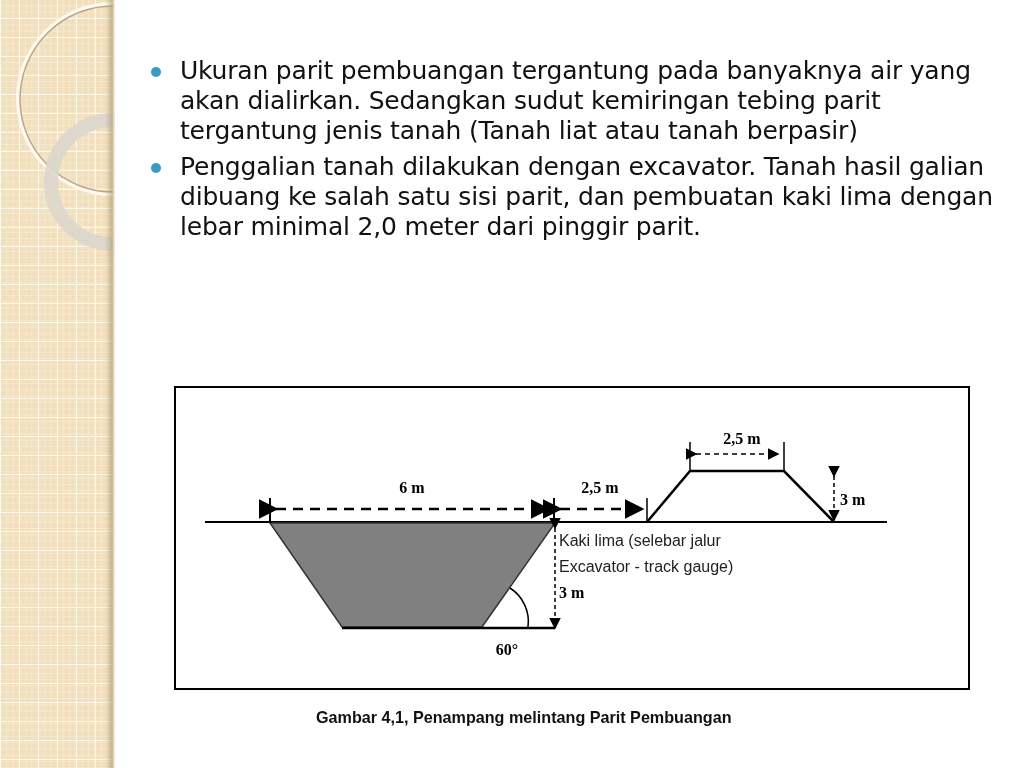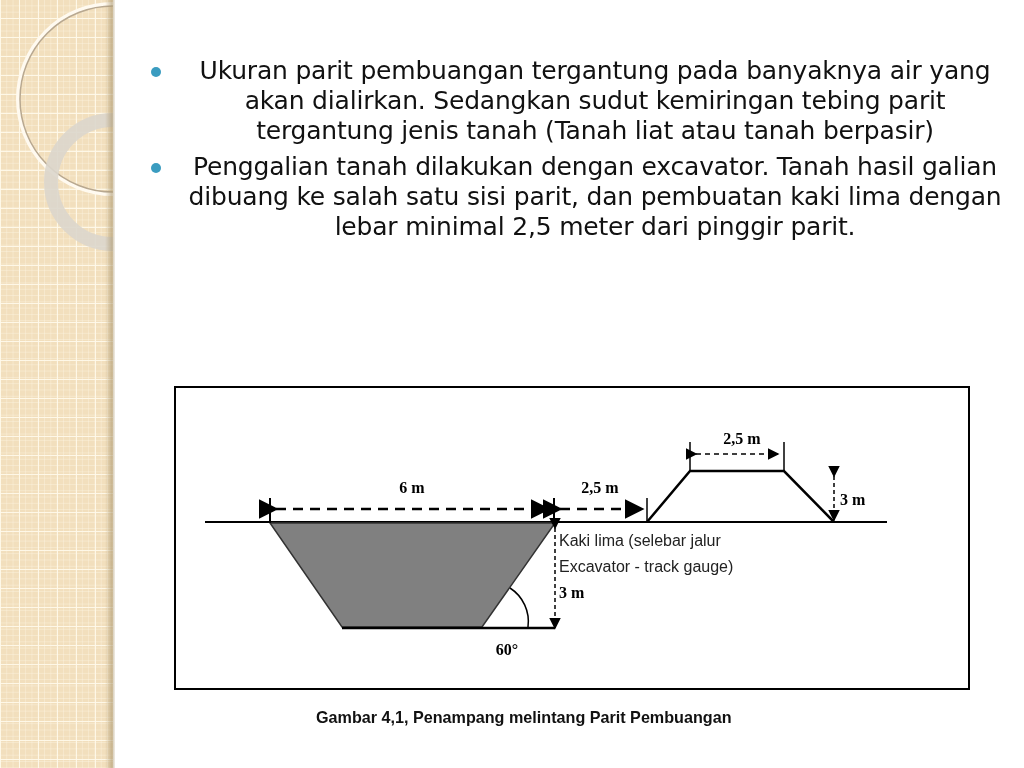--- a/index.html
+++ b/index.html
@@ -11,21 +11,21 @@
       linear-gradient(0deg, rgba(255,250,235,0.9) 1px, transparent 1px),
       linear-gradient(90deg, rgba(255,250,235,0.35) 1px, transparent 1px),
       linear-gradient(0deg, rgba(255,250,235,0.35) 1px, transparent 1px);
     background-size:19px 19px, 19px 19px, 6.3px 6.3px, 6.3px 6.3px;
   }
   .sidebar-shadow { position:absolute; left:105px; top:0; width:10px; height:768px;
     background:linear-gradient(90deg, rgba(190,170,130,0) 0%, rgba(170,150,110,0.6) 70%, rgba(220,210,190,0.4) 100%); }
   .sidebar svg { position:absolute; left:0; top:0; }
   .content { position:absolute; left:150px; top:56px; width:860px; }
   ul.bullets { list-style:none; margin:0; padding:0; }
-  ul.bullets li { position:relative; padding-left:30px; font-size:25px; line-height:30px; color:#111; margin-bottom:6px; letter-spacing:-0.2px;text-align:center; }
+  ul.bullets li { position:relative; padding-left:30px; font-size:25px; line-height:30px; color:#111; margin-bottom:6px; letter-spacing:-0.2px; }
   ul.bullets li .dot { position:absolute; left:1px; top:11px; width:10px; height:10px; border-radius:50%; background:#3a9cc0; }
   .figure { position:absolute; left:174px; top:386px; width:796px; height:304px; border:2px solid #000; box-sizing:border-box; background:#fff; }
   .figure svg { position:absolute; left:0; top:0; }
   .caption { position:absolute; left:316px; top:708px; font-family:"Liberation Sans", sans-serif; font-weight:bold; font-size:17px; color:#111; transform:scaleX(0.95); transform-origin:left; }
 </style>
 </head>
 <body>
 
 <div class="sidebar">
   <svg width="115" height="768">
@@ -37,21 +37,21 @@
 <div class="sidebar-shadow"></div>
 
 <div class="content">
   <ul class="bullets">
     <li>
       <span class="dot"></span>
       <span>Ukuran parit pembuangan tergantung pada banyaknya air yang akan dialirkan. Sedangkan sudut kemiringan tebing parit tergantung jenis tanah (Tanah liat atau tanah berpasir)</span>
     </li>
     <li>
       <span class="dot"></span>
-      <span>Penggalian tanah dilakukan dengan excavator. Tanah hasil galian dibuang ke salah satu sisi parit, dan pembuatan kaki lima dengan lebar minimal 2,5 meter dari pinggir parit.</span>
+      <span>Penggalian tanah dilakukan dengan excavator. Tanah hasil galian dibuang ke salah satu sisi parit, dan pembuatan kaki lima dengan lebar minimal 2,0 meter dari pinggir parit.</span>
     </li>
   </ul>
 </div>
 
 <div class="figure">
   <svg width="796" height="304" viewBox="174 386 796 304" font-family="Liberation Sans, sans-serif">
     <defs>
       <marker id="ah" markerWidth="8" markerHeight="8" refX="7" refY="4" orient="auto">
         <path d="M0,0 L8,4 L0,8 z" fill="#000"></path>
       </marker>

